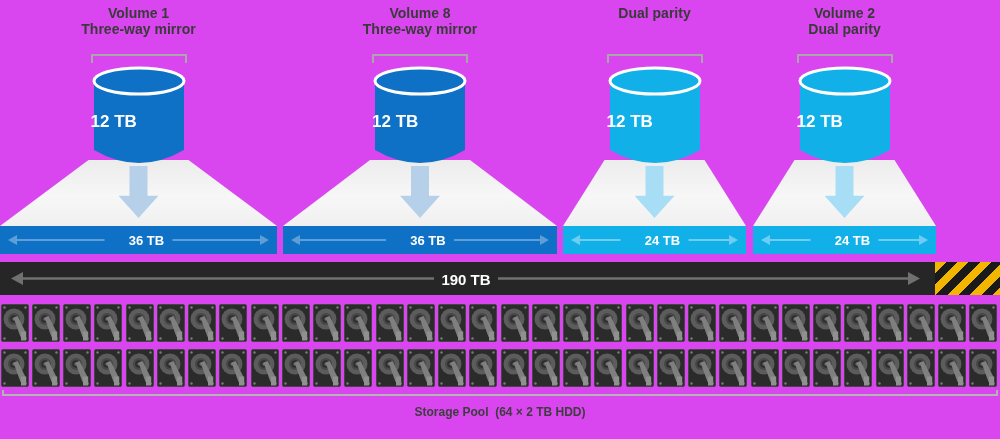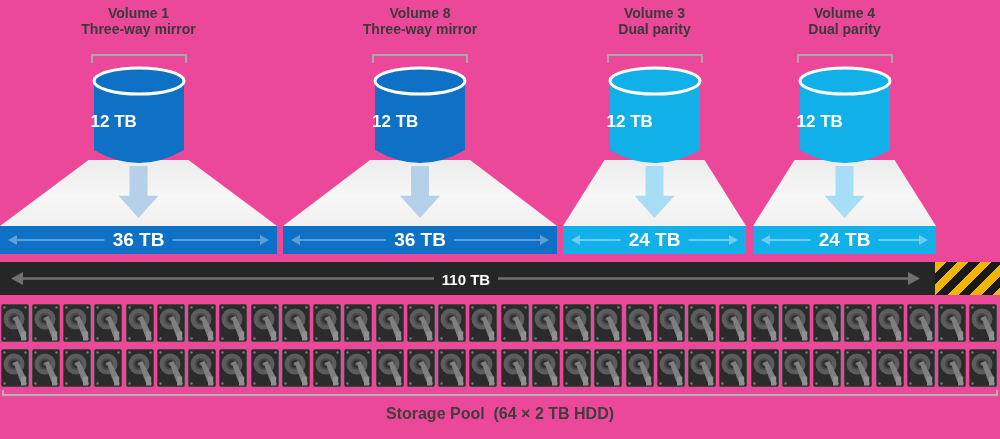--- a/index.html
+++ b/index.html
@@ -1,46 +1,46 @@
 <!DOCTYPE html>
 <html><head>
 <meta charset="utf-8">
 <style>
   html,body{margin:0;padding:0;background:#fff;}
   #stage{
-    position:relative;width:1000px;height:439px;background:#ec4899;overflow:hidden;
+    position:relative;width:1000px;height:439px;background:#d946ef;overflow:hidden;
     font-family:"Liberation Sans",sans-serif;
   }
   .vol-header{position:absolute;top:5px;text-align:center;color:#3a3a3a;
     font-size:14px;font-weight:bold;line-height:16px;}
   .vol-bracket{position:absolute;top:54px;height:9px;box-sizing:border-box;
     border:2px solid #a8a8a8;border-bottom:none;}
   .funnel{position:absolute;top:160px;height:66px;z-index:1;
     background:linear-gradient(180deg,#ececec 0%,#f7f7f7 55%,#f0f0f0 100%);}
   .down-arrow{position:absolute;top:166px;width:40px;height:52px;z-index:2;
     clip-path:polygon(27.5% 0,72.5% 0,72.5% 57%,100% 57%,50% 100%,0 57%,27.5% 57%);}
   .cylinder{position:absolute;top:66px;z-index:3;}
   .cyl-label{position:absolute;top:112px;z-index:4;width:96px;text-align:left;
     color:#fff;font-size:17px;font-weight:bold;}
   .cap-bar{position:absolute;top:226px;height:28px;z-index:1;}
   .bar-arrows{position:absolute;left:0;top:0;}
   .bar-label{position:absolute;left:0;top:0;width:100%;height:100%;
     display:flex;align-items:center;justify-content:center;
-    color:#fff;font-size:19px;font-weight:bold;}
+    color:#fff;font-size:13px;font-weight:bold;padding-left:8px;}
   #pool-bar{position:absolute;left:0;top:262px;width:1000px;height:33px;}
   #pool-bar-bg{position:absolute;left:0;top:0;width:100%;height:100%;}
   #pool-label{position:absolute;left:466px;top:50%;transform:translate(-50%,-50%);
     color:#fff;font-size:15px;font-weight:bold;white-space:pre;}
   #reserve-hatch{position:absolute;top:0;left:935px;width:65px;height:33px;}
   #disk-grid{position:absolute;left:0;top:0;width:1000px;height:439px;}
   .hdd{position:absolute;width:28px;height:38px;}
   #pool-bracket{position:absolute;left:2px;top:390px;width:996px;height:6px;
     box-sizing:border-box;border:2px solid #b4b4b4;border-top:none;}
   #pool-caption{position:absolute;left:0;top:405px;width:1000px;text-align:center;
-    color:#3d3d3d;font-size:16px;font-weight:bold;white-space:pre;}
+    color:#3d3d3d;font-size:12px;font-weight:bold;white-space:pre;}
 </style>
 </head>
 <body>
 
 <div id="stage">
 
   <div id="volumes">
       <div class="volume">
       <div class="vol-header" style="left: 28.5px; width: 220px;">
         <div class="vol-title">Volume 1</div>
@@ -82,21 +82,20 @@
             <polygon points="17,9 17,19 8,14" fill="#5f9fd8"></polygon>
             <polygon points="257,9 257,19 266,14" fill="#5f9fd8"></polygon>
             <rect x="16" y="13" width="87" height="2" fill="#5f9fd8"></rect>
             <rect x="171" y="13" width="87" height="2" fill="#5f9fd8"></rect>
           </svg>
         <span class="bar-label">36 TB</span>
       </div>
     </div>
       <div class="volume">
       <div class="vol-header" style="left: 544.5px; width: 220px;">
-        <div class="vol-title">Volume 3</div>
         <div class="vol-subtitle">Dual parity</div>
       </div>
       <div class="vol-bracket" style="left: 606.5px; width: 96px;"></div>
       <div class="funnel" style="left: 563px; width: 183px; clip-path: polygon(41.5px 0px, 141.5px 0px, 100% 100%, 0px 100%);"></div>
       <div class="down-arrow" style="left: 634.5px; background: rgb(168, 222, 245);"></div>
       <svg class="cylinder" width="96" height="101" viewBox="0 0 96 101" style="left: 606.5px;">
         <path class="cyl-fill cyl-body" d="M3,16 L3,84 Q48,110 93,84 L93,16 Z" fill="#12b0e8"></path>
         <ellipse class="cyl-fill" cx="48" cy="15" rx="45" ry="13" stroke="#ffffff" stroke-width="3" fill="#12b0e8"></ellipse>
       </svg>
       <div class="cyl-label" style="left: 606.5px;">12 TB</div>
@@ -105,21 +104,21 @@
             <polygon points="17,9 17,19 8,14" fill="#6fcdf2"></polygon>
             <polygon points="166,9 166,19 175,14" fill="#6fcdf2"></polygon>
             <rect x="16" y="13" width="41.5" height="2" fill="#6fcdf2"></rect>
             <rect x="125.5" y="13" width="41.5" height="2" fill="#6fcdf2"></rect>
           </svg>
         <span class="bar-label">24 TB</span>
       </div>
     </div>
       <div class="volume">
       <div class="vol-header" style="left: 734.5px; width: 220px;">
-        <div class="vol-title">Volume 4</div>
+        <div class="vol-title">Volume 2</div>
         <div class="vol-subtitle">Dual parity</div>
       </div>
       <div class="vol-bracket" style="left: 796.5px; width: 96px;"></div>
       <div class="funnel" style="left: 753px; width: 183px; clip-path: polygon(41.5px 0px, 141.5px 0px, 100% 100%, 0px 100%);"></div>
       <div class="down-arrow" style="left: 824.5px; background: rgb(168, 222, 245);"></div>
       <svg class="cylinder" width="96" height="101" viewBox="0 0 96 101" style="left: 796.5px;">
         <path class="cyl-fill cyl-body" d="M3,16 L3,84 Q48,110 93,84 L93,16 Z" fill="#12b0e8"></path>
         <ellipse class="cyl-fill" cx="48" cy="15" rx="45" ry="13" stroke="#ffffff" stroke-width="3" fill="#12b0e8"></ellipse>
       </svg>
       <div class="cyl-label" style="left: 796.5px;">12 TB</div>
@@ -136,21 +135,21 @@
     </div>
 
   <div id="pool-bar">
     <svg id="pool-bar-bg" width="1000" height="33" viewBox="0 0 1000 33">
         <rect x="0" y="0" width="1000" height="33" fill="#262626"></rect>
         <polygon points="23,10 23,23 11,16.5" fill="#707070"></polygon>
         <polygon points="908,10 908,23 920,16.5" fill="#707070"></polygon>
         <rect x="22" y="15.25" width="412" height="2.5" fill="#707070"></rect>
         <rect x="498" y="15.25" width="411" height="2.5" fill="#707070"></rect>
       </svg>
-    <span id="pool-label">110 TB</span>
+    <span id="pool-label">190 TB</span>
     <div id="reserve-hatch" style="background: repeating-linear-gradient(135deg, rgb(242, 182, 0) 0px, rgb(242, 182, 0) 8px, rgb(26, 26, 26) 8px, rgb(26, 26, 26) 16px);"></div>
   </div>
 
   <div id="disk-grid">
       <svg class="hdd" viewBox="0 0 28 38" style="left: 1px; top: 304px;">
       <rect x="0.5" y="0.5" width="27" height="37" rx="1.5" fill="#2b2b2b" stroke="#454545" stroke-width="1"></rect>
       <circle cx="3.5" cy="3.5" r="1.2" fill="#7a7a7a"></circle>
       <circle cx="24.5" cy="3.5" r="1.2" fill="#7a7a7a"></circle>
       <circle cx="3.5" cy="34.5" r="1.2" fill="#7a7a7a"></circle>
       <circle cx="24.5" cy="34.5" r="1.2" fill="#7a7a7a"></circle>

